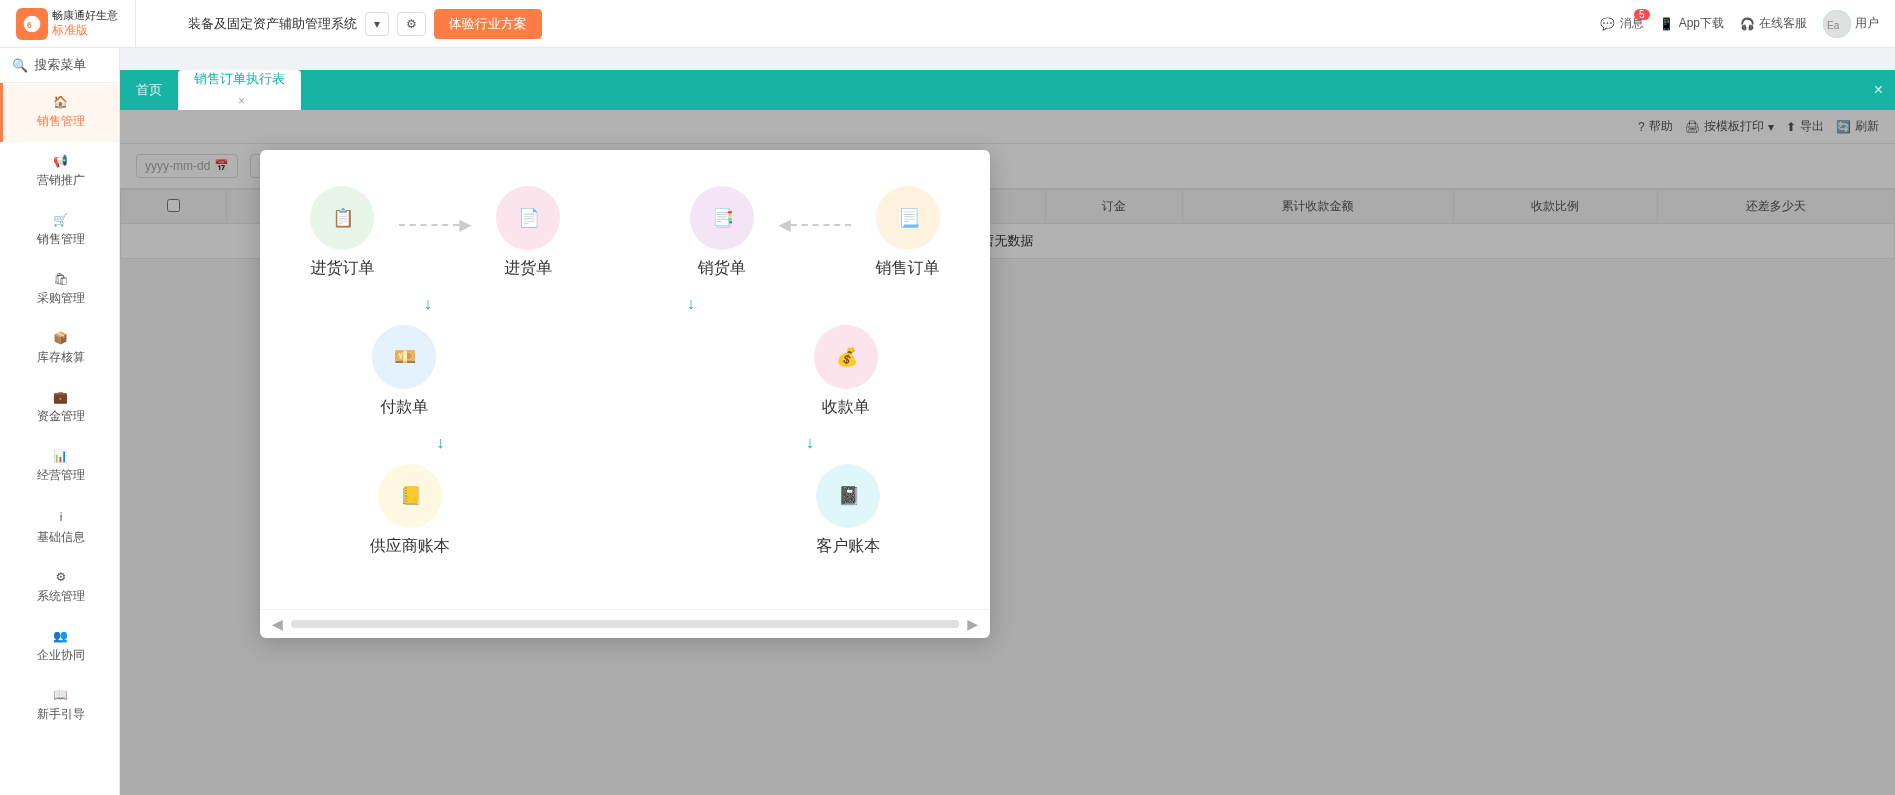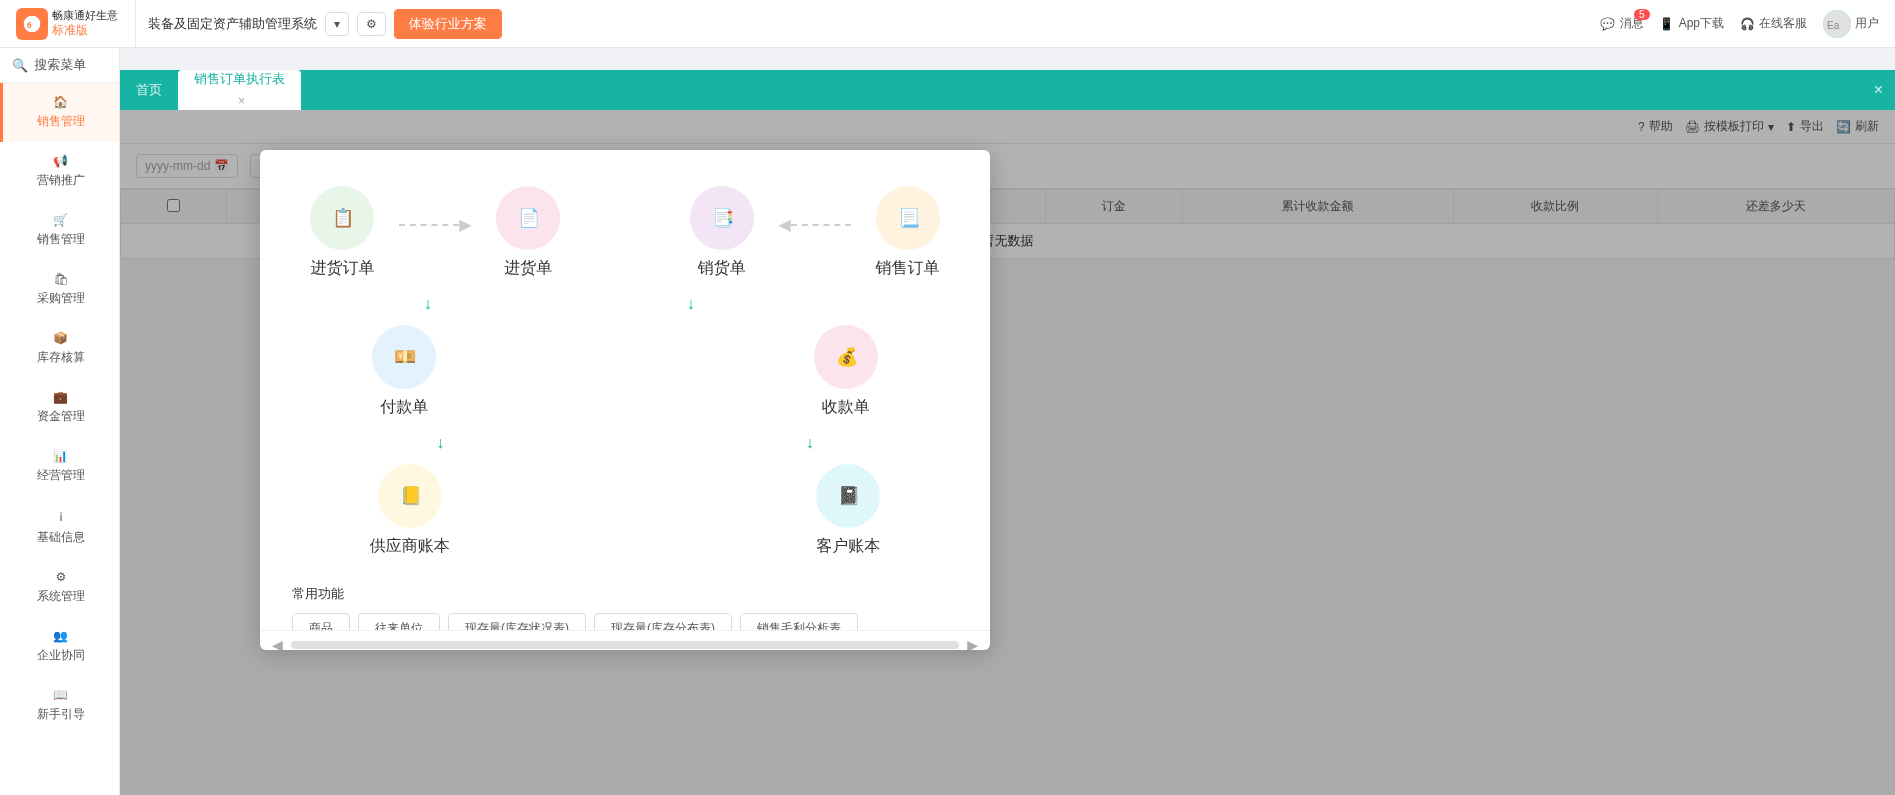--- a/index.html
+++ b/index.html
@@ -14,21 +14,21 @@
     .tab-bar { display: flex; align-items: center; background: #17b3a3; height: 40px; padding: 0 0 0 0; flex-shrink: 0; margin-top: 22px; }
     .main-content { flex: 1; background: #f5f5f5; overflow: auto; position: relative; }
 
     
     .logo-area { display: flex; align-items: center; width: 120px; border-right: 1px solid #e8e8e8; height: 100%; }
     .logo-icon { width: 32px; height: 32px; background: #ff7d45; border-radius: 6px; display: flex; align-items: center; justify-content: center; margin-right: 4px; flex-shrink: 0; }
     .logo-icon svg { width: 20px; height: 20px; }
     .logo-text { font-size: 11px; color: #333; line-height: 1.3; }
     .logo-sub { font-size: 12px; color: #ff7d45; }
     .top-nav { display: flex; align-items: center; flex: 1; padding: 0 12px; gap: 8px; }
-    .system-title { font-size: 13px; color: #333; font-weight: 500; }
+    .system-title { font-size: 13px; color: #333; font-weight: 500; margin-left: 40px; }
     .top-nav-btn { padding: 4px 8px; border: 1px solid #ddd; border-radius: 4px; background: #fff; cursor: pointer; font-size: 12px; color: #555; display: flex; align-items: center; gap: 3px; }
     .top-nav-btn.orange { background: #ff7d45; color: #fff; border-color: #ff7d45; padding: 5px 14px; border-radius: 4px; font-size: 13px; }
     .top-right { display: flex; align-items: center; gap: 16px; margin-left: auto; }
     .top-right-item { display: flex; align-items: center; gap: 4px; font-size: 12px; color: #555; cursor: pointer; position: relative; }
     .badge { background: #ff4d4f; color: #fff; font-size: 10px; border-radius: 8px; padding: 0 4px; min-width: 16px; text-align: center; position: absolute; top: -6px; right: -6px; }
     .avatar { width: 28px; height: 28px; border-radius: 50%; background: #5eead4; display: flex; align-items: center; justify-content: center; overflow: hidden; }
     .sidebar-search { display: flex; align-items: center; gap: 6px; padding: 8px 12px; cursor: pointer; color: #555; font-size: 13px; border-bottom: 1px solid #f0f0f0; }
     .sidebar-item { display: flex; flex-direction: column; align-items: center; justify-content: center; padding: 12px 4px; cursor: pointer; color: #555; font-size: 12px; gap: 4px; border-left: 3px solid transparent; }
     .sidebar-item.active { background: #fff7f0; color: #ff7d45; border-left-color: #ff7d45; }
 
@@ -370,32 +370,20 @@
                   <div class="flow-circle" style="background:#e0f7fa;">
                     <svg width="36" height="36" viewBox="0 0 36 36">
                         <circle cx="18" cy="18" r="18" fill="#e0f7fa"></circle>
                         <text x="8" y="24" font-size="18">📓</text>
                       </svg>
                   </div>
                   <div class="flow-label">客户账本</div>
                 </div>
               </div>
 
-              <div class="common-func">
-                <div class="common-func-title">常用功能</div>
-                <div class="func-buttons">
-                  <button class="func-btn">商品</button>
-                  <button class="func-btn">往来单位</button>
-                  <button class="func-btn">现存量(库存状况表)</button>
-                  <button class="func-btn">现存量(库存分布表)</button>
-                  <button class="func-btn">销售毛利分析表</button>
-
-                </div>
-
-              </div>
             </div>
 
             <div class="scroll-area">
               <span class="scroll-arrow">◀</span>
               <div class="scroll-bar"></div>
               <span class="scroll-arrow">▶</span>
             </div>
           </div>
         </div>
 

